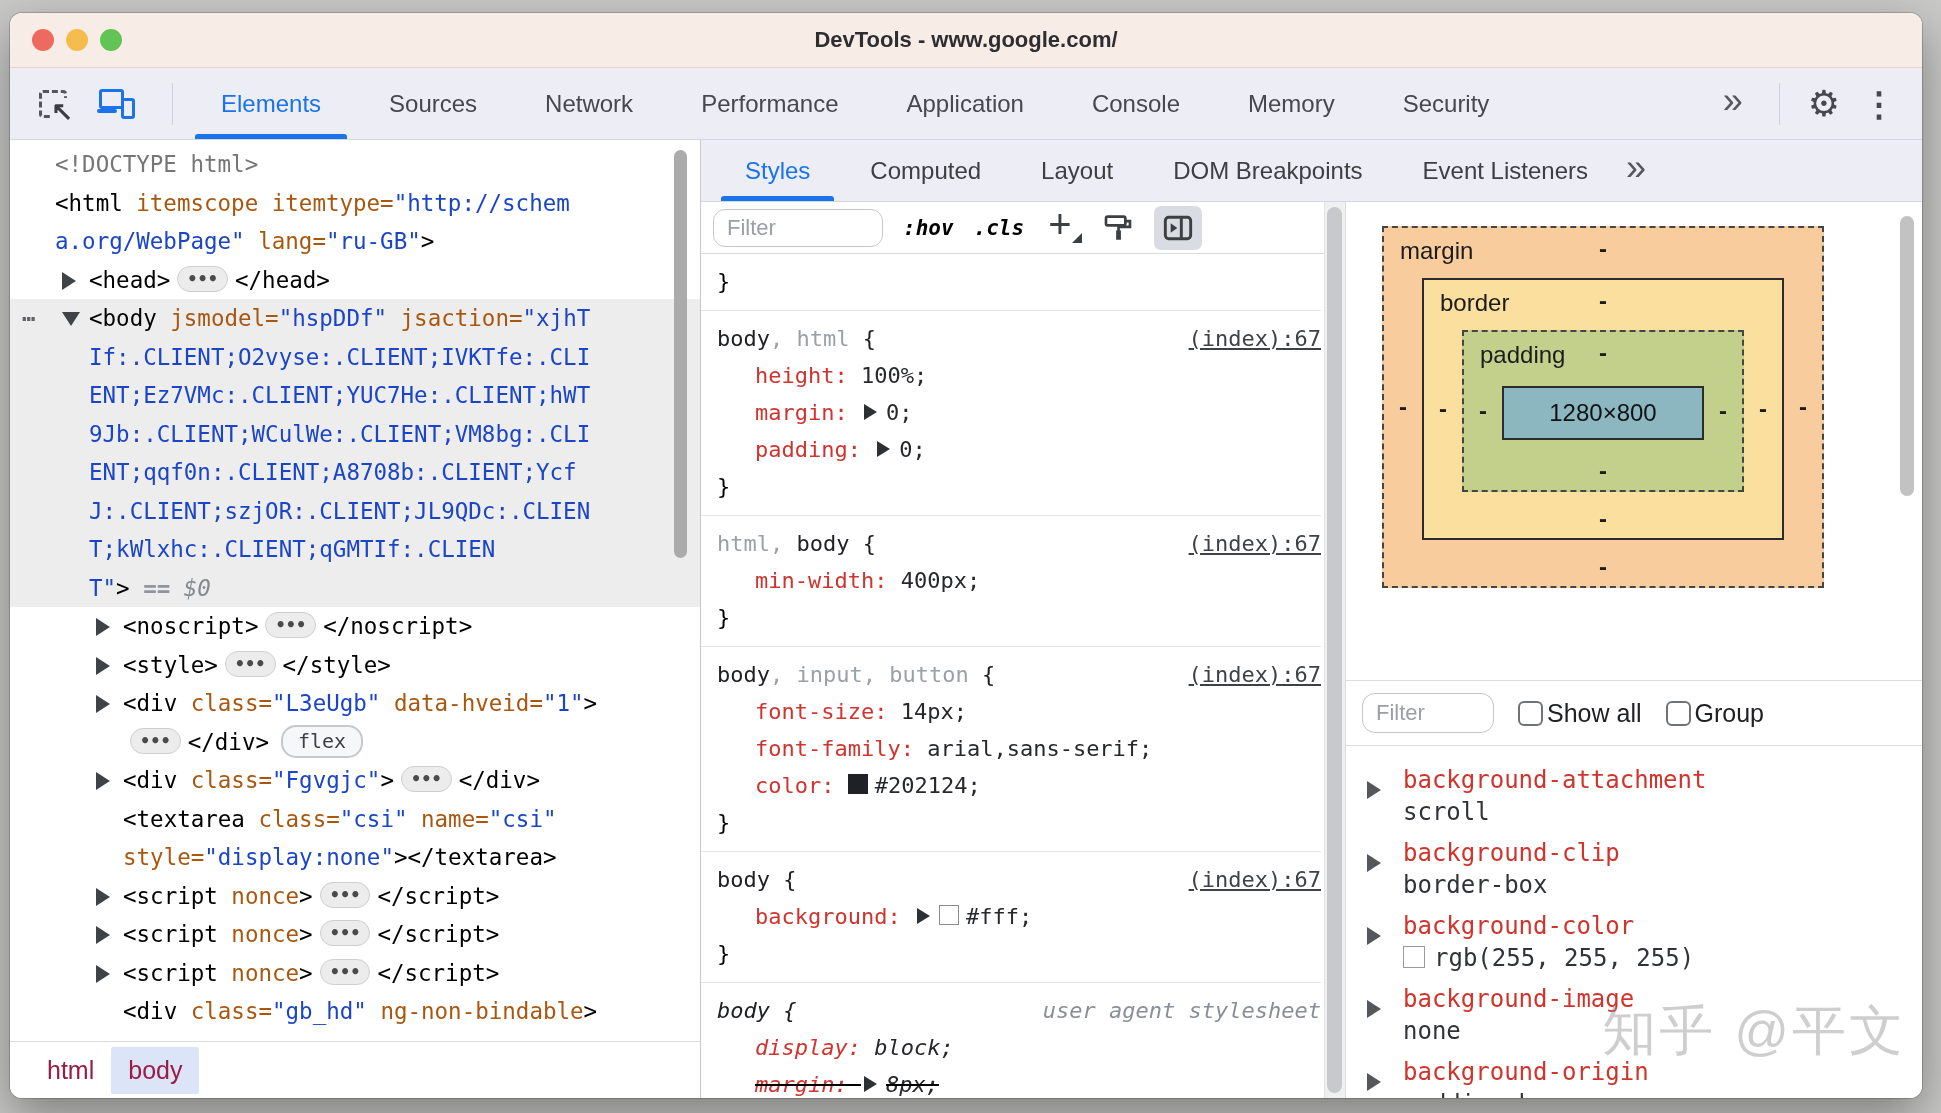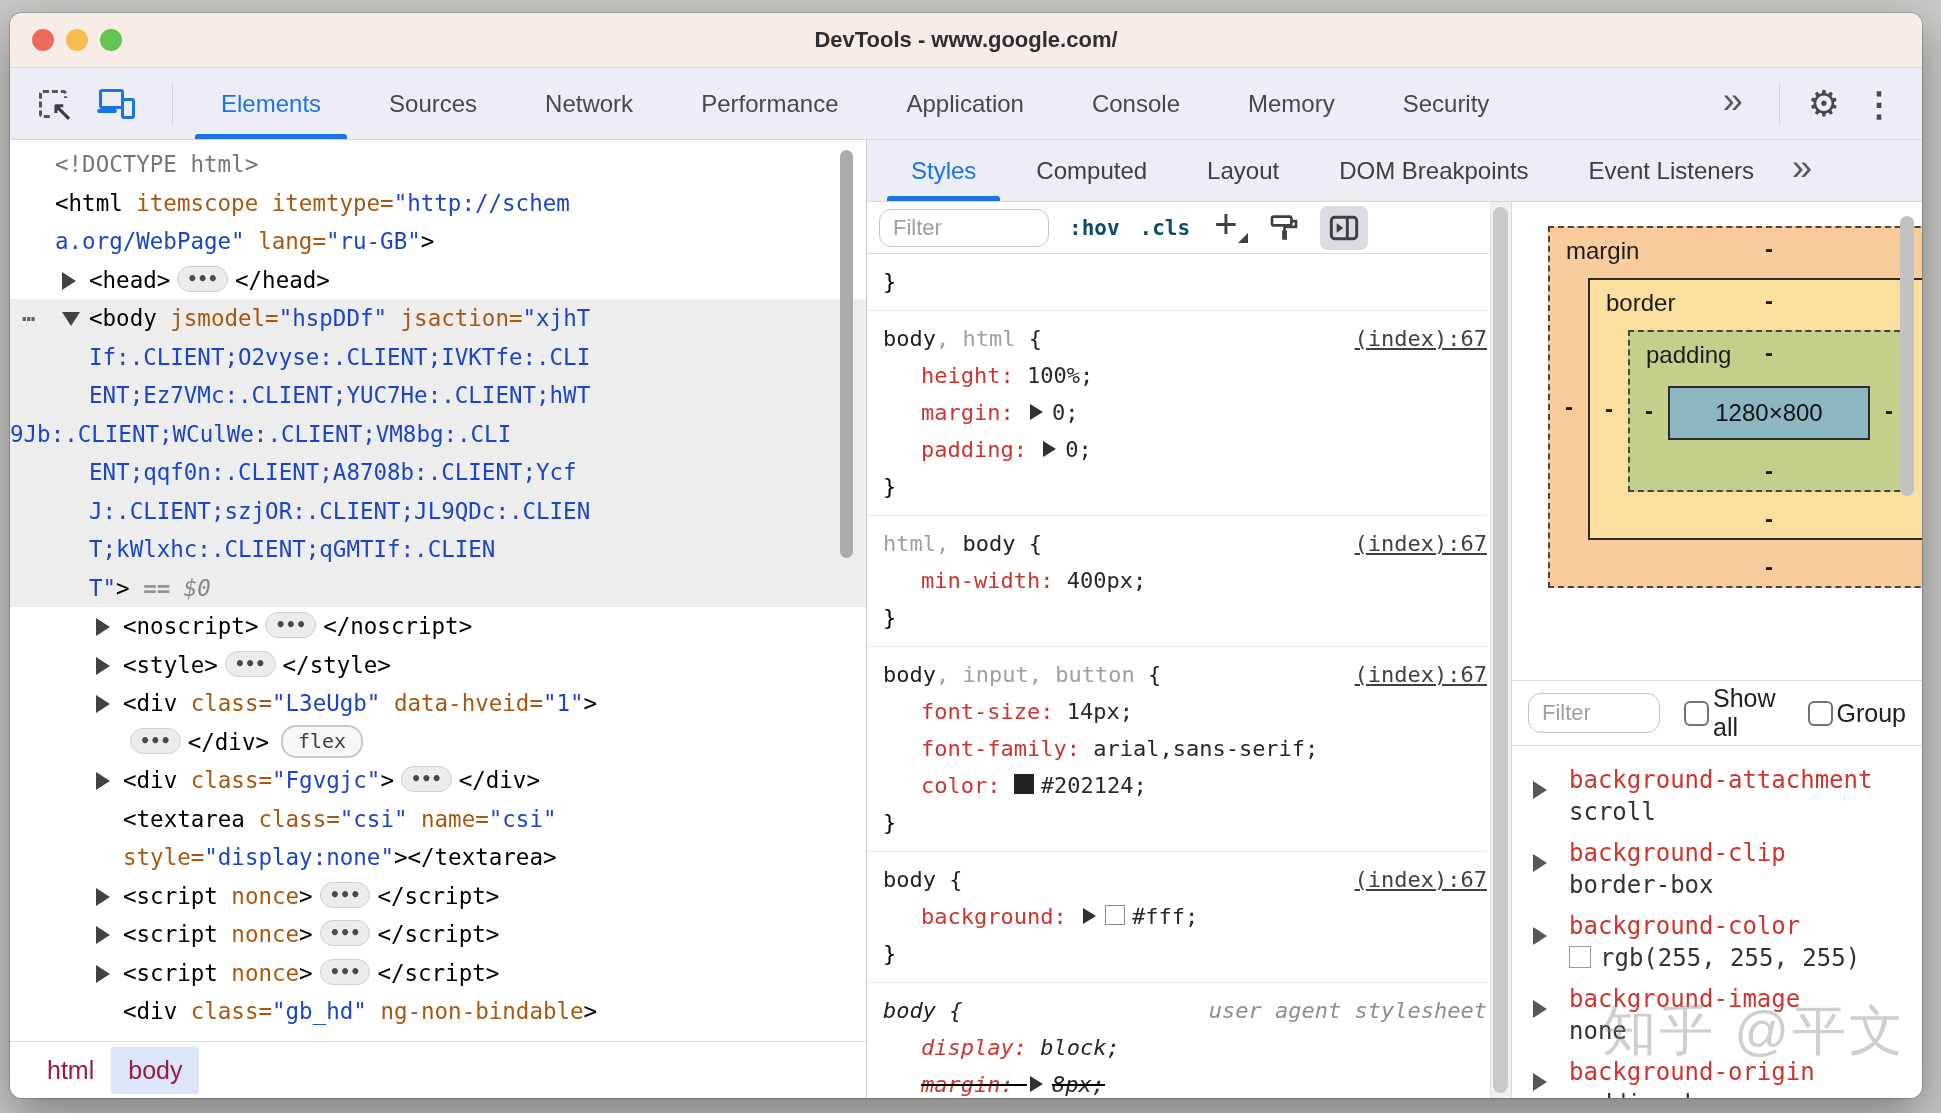--- a/index.html
+++ b/index.html
@@ -36,21 +36,21 @@
   .tabs { display:flex; align-items:stretch; }
   .tab { display:flex; align-items:center; padding:0 34px; font-size:24px; color:#45484d; position:relative; cursor:default; }
   .tab.active { color:#1a73e8; }
   .tab.active::after { content:""; position:absolute; left:8px; right:8px; bottom:0; height:5px; background:#1a73e8; border-radius:3px 3px 0 0; }
   .tb-right { margin-left:auto; display:flex; align-items:center; padding-right:18px; gap:14px; }
   .chev { font-size:36px; color:#55595f; line-height:1; padding:0 8px 6px; }
   .gear { font-size:36px; color:#45484c; line-height:1; }
   .kebab { font-size:34px; color:#45484c; font-weight:bold; line-height:1; padding:0 8px; }
   
   .content { flex:1; display:flex; min-height:0; }
-  .left-panel { width:857px; flex:0 0 auto; border-right:1px solid #c9c9c9; display:flex; flex-direction:column; position:relative; background:#fff; min-height:0; }
+  .left-panel { width:691px; flex:0 0 auto; border-right:1px solid #c9c9c9; display:flex; flex-direction:column; position:relative; background:#fff; min-height:0; }
   .dom-area { flex:1; overflow:hidden; padding-top:5px; font-family:"DejaVu Sans Mono", monospace; font-size:22.5px; color:#202124; }
   .dom-line { line-height:38.5px; white-space:pre; position:relative; }
   .dom-line.selected { background:#ededee; }
   .sg-g { color:#767676; } .sg-t { color:#000000; } .sg-a { color:#a9570f; } .sg-v { color:#1b45c8; }
   .sg-e { color:#8f949e; font-weight:bold; } .sg-x { color:#85898f; font-style:italic; }
   .tri { position:absolute; width:0; height:0; }
   .tri-r { border-left:14px solid #3f4347; border-top:9px solid transparent; border-bottom:9px solid transparent; top:11px; }
   .tri-d { border-top:14px solid #3f4347; border-left:9px solid transparent; border-right:9px solid transparent; top:13px; }
   .gutter-dots { position:absolute; left:12px; color:#5f6368; font-weight:bold; letter-spacing:1px; }
   .pill { display:inline-block; background:#ececec; border:1px solid #cfcfcf; border-radius:14px; padding:0 9px;
@@ -67,21 +67,21 @@
   .subtab { display:flex; align-items:center; padding:0 30px; font-size:24px; color:#3c4043; position:relative; }
   .subtab.active { color:#1a73e8; }
   .subtab.active::after { content:""; position:absolute; left:6px; right:6px; bottom:0; height:5px; background:#1a73e8; border-radius:3px 3px 0 0; }
   .lower { flex:1; display:flex; min-height:0; }
   
   .styles-panel { width:645px; flex:0 0 auto; display:flex; flex-direction:column; border-right:1px solid #dadada; min-height:0; position:relative; background:#fff; }
   .styles-toolbar { height:52px; flex:0 0 auto; border-bottom:1px solid #dadce0; display:flex; align-items:center; padding:0 12px; gap:20px; }
   .filter-input { width:170px; height:38px; border:1px solid #c3c6cb; border-radius:12px; font-size:22px; color:#202124;
     padding:0 13px; background:#fff; font-family:"Liberation Sans", sans-serif; outline:none; }
   .filter-input::placeholder { color:#9aa0a6; }
-  .hovcls { font-family:"DejaVu Sans Mono", monospace; font-size:21px; font-weight:bold; color:#0c4a6e; }
+  .hovcls { font-family:"DejaVu Sans Mono", monospace; font-size:21px; font-weight:bold; color:#000000;font-style:italic; }
   .plus-btn { position:relative; font-size:40px; color:#3c4043; line-height:30px; padding:0 10px 8px 4px; }
   .plus-btn::after { content:""; position:absolute; right:0; bottom:4px; width:0; height:0;
     border-left:10px solid transparent; border-bottom:10px solid #3c4043; }
   .tool-ico { display:flex; align-items:center; justify-content:center; }
   .sidebar-toggle { background:#d9dce3; border-radius:7px; width:48px; height:44px; }
   .rules { flex:1; overflow:hidden; font-family:"DejaVu Sans Mono", monospace; font-size:22px; padding-right:24px; }
   .rule { padding:9px 0 10px 16px; border-bottom:1px solid #e2e5e9; }
   .rline { line-height:37px; }
   .prop { padding-left:38px; }
   .sel { color:#202124; } .seldim { color:#9aa0a6; }
@@ -192,21 +192,21 @@
 
     <div class="left-panel">
       <div class="dom-area" id="dom-lines">
           <div class="dom-line" style="padding-left: 45px;"><span class="sg-g">&lt;!DOCTYPE html&gt;</span></div>
           <div class="dom-line" style="padding-left: 45px;"><span class="sg-t">&lt;html</span><span class="sg-a"> itemscope itemtype=</span><span class="sg-v">"http://schem</span></div>
           <div class="dom-line" style="padding-left: 45px;"><span class="sg-v">a.org/WebPage"</span><span class="sg-a"> lang=</span><span class="sg-v">"ru-GB"</span><span class="sg-t">&gt;</span></div>
           <div class="dom-line" style="padding-left: 79px;"><span class="tri tri-r" style="left: 52px;"></span><span class="sg-t">&lt;head&gt;</span><span class="pill">•••</span><span class="sg-t">&lt;/head&gt;</span></div>
           <div class="dom-line selected" style="padding-left: 79px;"><span class="gutter-dots">⋯</span><span class="tri tri-d" style="left: 52px;"></span><span class="sg-t">&lt;body</span><span class="sg-a"> jsmodel=</span><span class="sg-v">"hspDDf"</span><span class="sg-a"> jsaction=</span><span class="sg-v">"xjhT</span></div>
           <div class="dom-line selected" style="padding-left: 79px;"><span class="sg-v">If:.CLIENT;O2vyse:.CLIENT;IVKTfe:.CLI</span></div>
           <div class="dom-line selected" style="padding-left: 79px;"><span class="sg-v">ENT;Ez7VMc:.CLIENT;YUC7He:.CLIENT;hWT</span></div>
-          <div class="dom-line selected" style=""><span class="sg-v">9Jb:.CLIENT;WCulWe:.CLIENT;VM8bg:.CLI</span></div>
+          <div class="dom-line selected" style="padding-left: 79px;"><span class="sg-v">9Jb:.CLIENT;WCulWe:.CLIENT;VM8bg:.CLI</span></div>
           <div class="dom-line selected" style="padding-left: 79px;"><span class="sg-v">ENT;qqf0n:.CLIENT;A8708b:.CLIENT;Ycf</span></div>
           <div class="dom-line selected" style="padding-left: 79px;"><span class="sg-v">J:.CLIENT;szjOR:.CLIENT;JL9QDc:.CLIEN</span></div>
           <div class="dom-line selected" style="padding-left: 79px;"><span class="sg-v">T;kWlxhc:.CLIENT;qGMTIf:.CLIEN</span></div>
           <div class="dom-line selected" style="padding-left: 79px;"><span class="sg-v">T"</span><span class="sg-t">&gt;</span><span class="sg-e"> == </span><span class="sg-x">$0</span></div>
           <div class="dom-line" style="padding-left: 113px;"><span class="tri tri-r" style="left: 86px;"></span><span class="sg-t">&lt;noscript&gt;</span><span class="pill">•••</span><span class="sg-t">&lt;/noscript&gt;</span></div>
           <div class="dom-line" style="padding-left: 113px;"><span class="tri tri-r" style="left: 86px;"></span><span class="sg-t">&lt;style&gt;</span><span class="pill">•••</span><span class="sg-t">&lt;/style&gt;</span></div>
           <div class="dom-line" style="padding-left: 113px;"><span class="tri tri-r" style="left: 86px;"></span><span class="sg-t">&lt;div</span><span class="sg-a"> class=</span><span class="sg-v">"L3eUgb"</span><span class="sg-a"> data-hveid=</span><span class="sg-v">"1"</span><span class="sg-t">&gt;</span></div>
           <div class="dom-line" style="padding-left: 113px;"><span class="pill">•••</span><span class="sg-t">&lt;/div&gt;</span><span class="badge">flex</span></div>
           <div class="dom-line" style="padding-left: 113px;"><span class="tri tri-r" style="left: 86px;"></span><span class="sg-t">&lt;div</span><span class="sg-a"> class=</span><span class="sg-v">"Fgvgjc"</span><span class="sg-t">&gt;</span><span class="pill">•••</span><span class="sg-t">&lt;/div&gt;</span></div>
           <div class="dom-line" style="padding-left: 113px;"><span class="sg-t">&lt;textarea</span><span class="sg-a"> class=</span><span class="sg-v">"csi"</span><span class="sg-a"> name=</span><span class="sg-v">"csi"</span></div>

